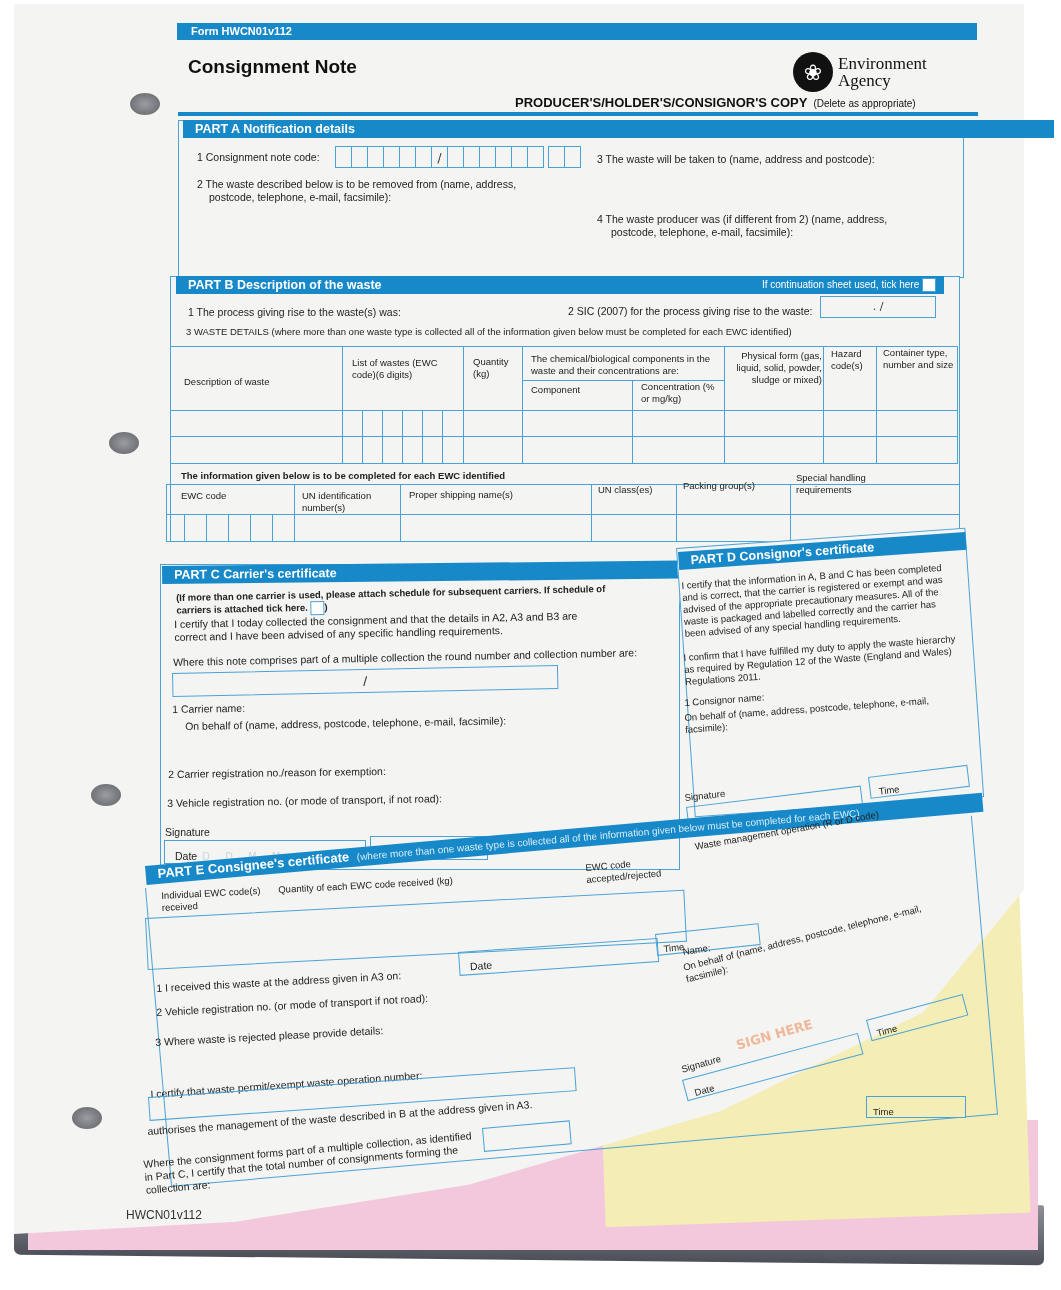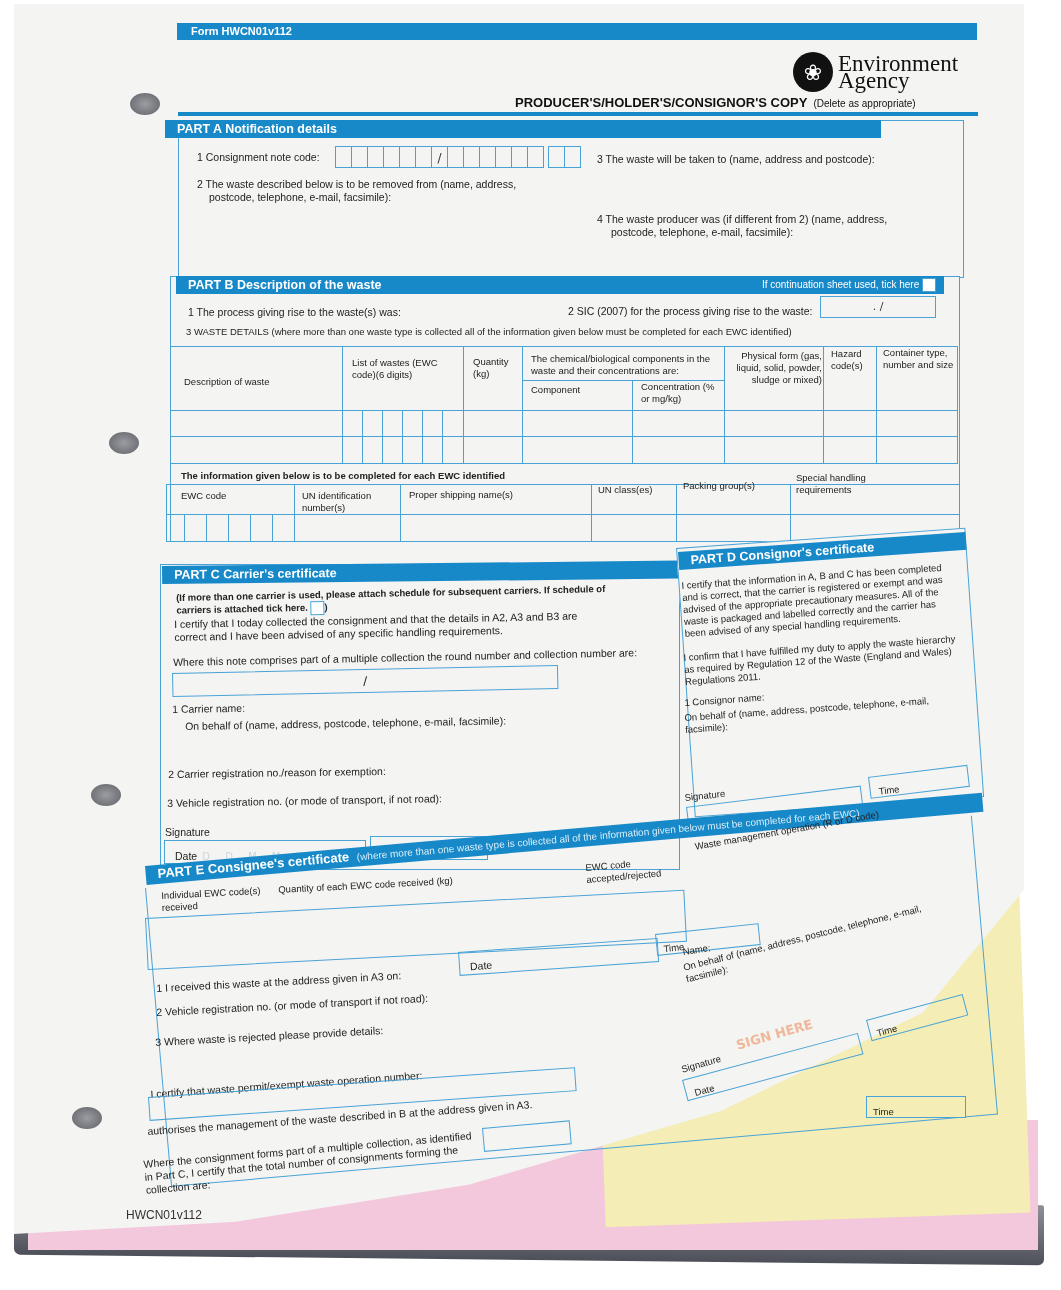--- a/index.html
+++ b/index.html
@@ -6,21 +6,21 @@
   body{width:1061px;height:1290px;background:#ffffff;position:relative;overflow:hidden;font-family:"DejaVu Sans",sans-serif;color:#1a1a1a;}
   .stack{position:absolute;left:14px;top:1200px;width:1030px;height:60px;background:linear-gradient(#8e9097,#6d7079 50%,#4d5058);border-radius:2px 2px 6px 6px;transform:skewY(0.6deg);}
   .pink{position:absolute;left:28px;top:1120px;width:1010px;height:130px;background:#f3c8dc;}
   .yellow{position:absolute;left:600px;top:900px;width:425px;height:320px;background:#f4edb6;transform:rotate(-2deg);}
   .sheet{position:absolute;left:14px;top:4px;width:1010px;height:1230px;background:#f4f4f2;box-shadow:0 1px 3px rgba(0,0,0,0.25);clip-path:polygon(0 0,100% 0,100% 72%,90% 82%,70% 90%,45% 96%,22% 99%,0 100%);}
   .hole{position:absolute;width:30px;height:22px;border-radius:50%;background:radial-gradient(#9b9da2,#5e6066);}
   .topbar{position:absolute;left:177px;top:23px;width:800px;height:17px;background:#1788c8;color:#fff;font-family:"Liberation Sans",sans-serif;font-weight:bold;font-size:11px;line-height:17px;padding-left:14px;box-sizing:border-box;}
   .title{position:absolute;left:188px;top:55px;font-family:"Liberation Sans",sans-serif;font-weight:bold;font-size:19px;line-height:23px;color:#111;}
   .logo{position:absolute;left:793px;top:52px;display:flex;align-items:center;}
   .logo-mark{width:40px;height:40px;border-radius:50%;background:#111;display:flex;align-items:center;justify-content:center;color:#fff;font-size:22px;}
-  .logo-text{font-family:"Liberation Serif",serif;font-size:23px;line-height:17px;margin-left:5px;color:#111;}
+  .logo-text{font-family:"Liberation Serif",serif;font-size:17px;line-height:17px;margin-left:5px;color:#111;}
   .copy{position:absolute;left:515px;top:95px;font-family:"Liberation Sans",sans-serif;font-weight:bold;font-size:13px;color:#111;}
   .copy small{font-weight:normal;font-size:10px;margin-left:6px;}
   .rule{position:absolute;left:178px;top:112px;width:800px;height:4px;background:#1788c8;}
   .panel{position:absolute;border:1.5px solid #4aa3d6;box-sizing:border-box;background:#f4f4f2;}
   .band{position:absolute;background:#1788c8;color:#fff;font-family:"Liberation Sans",sans-serif;font-weight:bold;font-size:12.5px;line-height:18px;padding-left:12px;box-sizing:border-box;}
   .band .r{position:absolute;right:8px;top:0;font-weight:normal;font-size:10px;}
   .txt{position:absolute;font-family:"Liberation Sans",sans-serif;font-size:10.5px;line-height:13px;color:#222;}
   .sm{font-size:9.5px;line-height:12px;}
   .box{position:absolute;border:1px solid #4aa3d6;box-sizing:border-box;}
   .cells{position:absolute;display:flex;}
@@ -42,33 +42,34 @@
 
 <div class="sheet"></div>
 
 <div class="hole" style="left:130px;top:93px;"></div>
 <div class="hole" style="left:109px;top:432px;"></div>
 <div class="hole" style="left:91px;top:784px;"></div>
 <div class="hole" style="left:72px;top:1107px;"></div>
 
 <div class="topbar">Form HWCN01v112</div>
 <div class="title">
+  <div>Consignment Note</div>
 </div>
 <div class="logo">
   <div class="logo-mark">❀</div>
   <div class="logo-text">
     <div>Environment</div>
     <div>Agency</div>
   </div>
 </div>
 <div class="copy"><span>PRODUCER'S/HOLDER'S/CONSIGNOR'S COPY</span><small>(Delete as appropriate)</small></div>
 <div class="rule"></div>
 
 <div class="panel" style="left:178px;top:120px;width:786px;height:158px;"></div>
-<div class="band" style="left:165px;top:120px;width:716px;height:18px;">PART A  Notification details</div>
+<div class="band" style="left:183px;top:120px;width:871px;height:18px;">PART A  Notification details</div>
 <div class="txt" style="left:197px;top:151px;">1  Consignment note code:</div>
 <div class="cells" style="left:336px;top:146px;">
   <span></span>
     <span></span>
     <span></span>
     <span></span>
     <span></span>
     <span></span>
     <span>/</span>
     <span></span>

